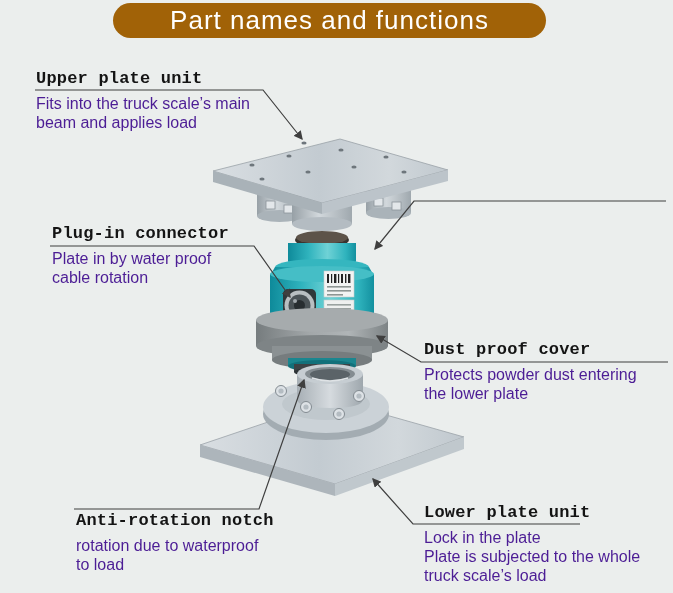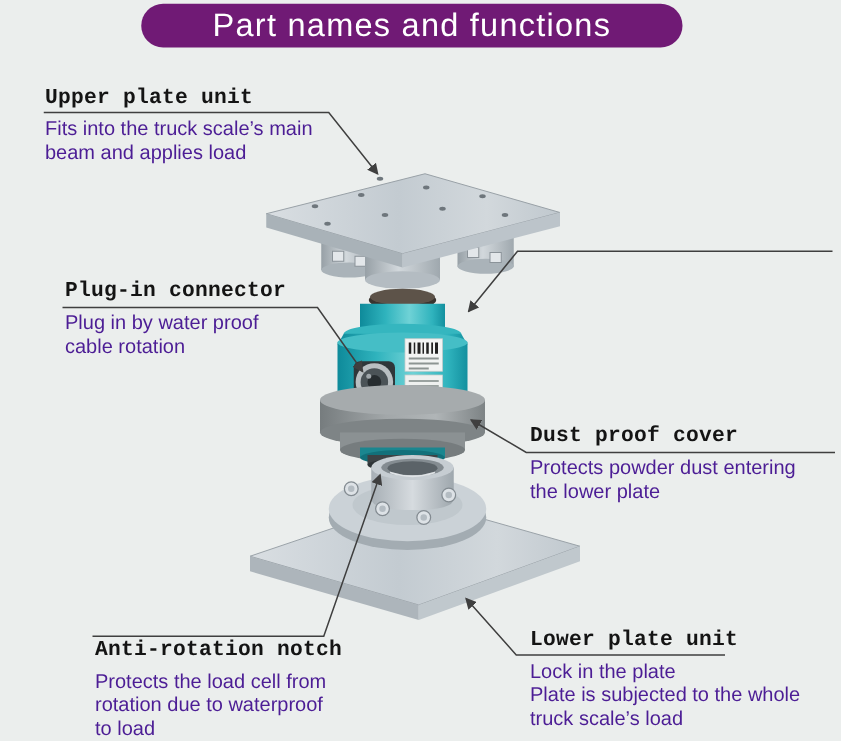--- a/index.html
+++ b/index.html
@@ -3,21 +3,21 @@
 <meta charset="utf-8">
 <style>
   html,body { margin:0; padding:0; background:#ffffff; }
   .stage {
     position:relative; width:673px; height:593px;
     background:#ebeeed; overflow:hidden;
     font-family:"Liberation Sans", sans-serif;
   }
   .title-pill {
     position:absolute; left:113px; top:3px; width:433px; height:35px;
-    background:#701a75; border-radius:18px;
+    background:#a16207; border-radius:18px;
     display:flex; align-items:center; justify-content:center;
     color:#ffffff; font-size:26px; letter-spacing:1px; white-space:nowrap;
   }
   .diagram-svg { position:absolute; left:0; top:0; }
   .label { position:absolute; }
   .label h3 {
     margin:0 0 5px 0; font-size:17px; line-height:20px; font-weight:bold;
     color:#141414; letter-spacing:.2px; white-space:nowrap;font-family:Liberation Mono, monospace;
   }
   .label .line {
@@ -194,33 +194,32 @@
 
   <div class="label lbl-upper-plate">
     <h3>Upper plate unit</h3>
     <div class="line">Fits into the truck scale’s main</div>
     <div class="line">beam and applies load</div>
   </div>
 
 
   <div class="label lbl-plug-in">
     <h3>Plug-in connector</h3>
-    <div class="line">Plug in by water proof</div>
+    <div class="line">Plate in by water proof</div>
     <div class="line">cable rotation</div>
   </div>
 
   <div class="label lbl-dust-cover">
     <h3>Dust proof cover</h3>
     <div class="line">Protects powder dust entering</div>
     <div class="line">the lower plate</div>
   </div>
 
   <div class="label lbl-anti-rotation">
     <h3>Anti-rotation notch</h3>
-    <div class="line">Protects the load cell from</div>
     <div class="line">rotation due to waterproof</div>
     <div class="line">to load</div>
   </div>
 
   <div class="label lbl-lower-plate">
     <h3>Lower plate unit</h3>
     <div class="line">Lock in the plate</div>
     <div class="line">Plate is subjected to the whole</div>
     <div class="line">truck scale’s load</div>
   </div>

